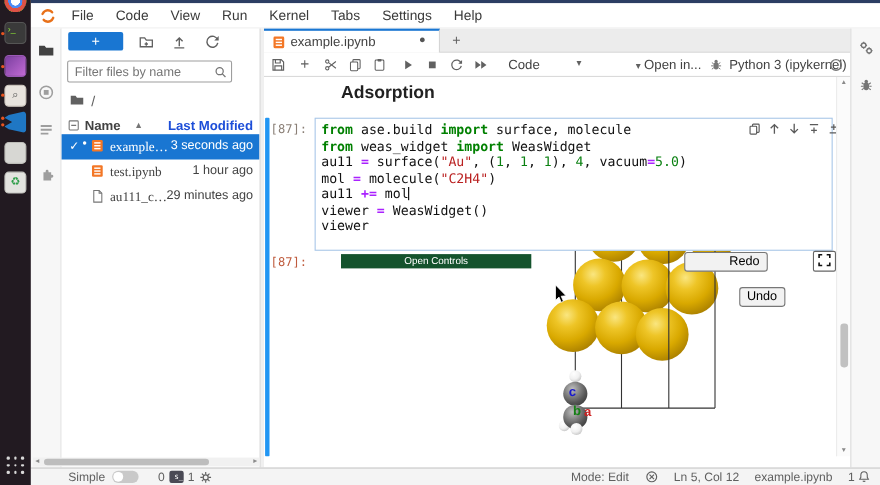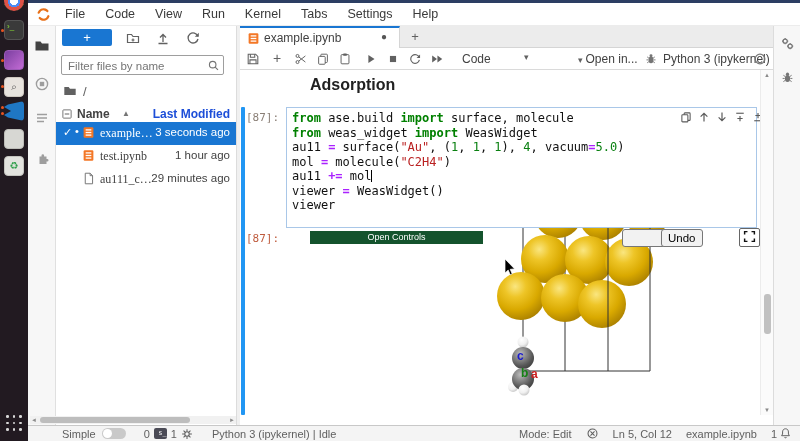--- a/index.html
+++ b/index.html
@@ -26,21 +26,21 @@
   
   #activitybar { left:28px; top:26px; width:28px; height:399px; background:#f7f7f7;
                  border-right:1px solid #e0e0e0; }
   .act-icon { position:absolute; left:6px; width:16px; height:16px; }
 
   
   #filebrowser { left:56px; top:26px; width:180px; height:399px; background:#fff; }
   #new-launcher { position:absolute; left:6px; top:3px; width:50px; height:17px; background:#1976d2;
     color:#fff; border:none; border-radius:2px; font-size:13px; line-height:15px; text-align:center; }
   .fb-tool { position:absolute; top:4px; width:16px; height:16px; }
-  #filter-box { position:absolute; left:5px; top:29px; width:163px; height:20px;
+  #filter-box { position:absolute; left:5px; top:29px; width:150px; height:20px;
     border:1px solid #9e9e9e; border-radius:2px; background:#fff; }
   #filter-box input { border:none; outline:none; width:138px; height:18px; font-size:11.5px;
     padding-left:6px; color:#424242; background:transparent; font-family:"Liberation Sans",sans-serif; }
   #filter-box svg { position:absolute; right:3px; top:3px; }
   #breadcrumb { position:absolute; left:7px; top:57px; height:16px; display:flex; align-items:center; }
   #breadcrumb .slash { font-size:13px; color:#616161; margin-left:6px; }
   #fb-header { position:absolute; left:0; top:78px; width:180px; height:20px; border-bottom:1px solid #e0e0e0; }
   #fb-header .col-name { position:absolute; left:21px; top:3px; font-size:12px; font-weight:bold; color:#424242; }
   #fb-header .sort { position:absolute; left:66px; top:5px; font-size:8px; color:#757575; }
   #fb-header .col-mod { position:absolute; right:6px; top:3px; font-size:12px; font-weight:bold; color:#1d4ed8; }
@@ -95,21 +95,21 @@
   .tk-prop { color:#1155cc; }
   .tk-cursor { display:inline-block; width:1px; height:12px; background:#000; vertical-align:-2px; }
   #cell-toolbar { position:absolute; left:440px; top:41px; display:flex; gap:6px; }
   #cell-toolbar svg { width:12px; height:12px; }
 
   #open-controls { position:absolute; left:70px; top:161px; width:173px; height:13px; background:#14532d;
     color:#fff; font-size:9px; text-align:center; line-height:13px; font-family:"Liberation Sans",sans-serif; }
   .push-btn { position:absolute; top:159px; height:18px; background:#f2f2f2; border:1px solid #777;
     border-radius:3px; font-size:11.5px; color:#000; padding:0 6px; font-family:"Liberation Sans",sans-serif; }
   #btn-redo { left:382px;padding-left:40px; }
-  #btn-undo { left:421px; }
+  #btn-undo { left:432px;margin-top:32px; }
   #btn-fullscreen { position:absolute; left:499px; top:158px; width:21px; height:19px; background:#fff;
     border:1px solid #666; border-radius:2px; padding:0; }
 
   #scene { position:absolute; left:0; top:0; width:533px; height:345px; pointer-events:none; }
 
   #nb-vscroll { position:absolute; left:520px; top:0; width:13px; height:345px; background:#fbfbfb;
     border-left:1px solid #ececec; }
   #nb-vscroll .thumb { position:absolute; left:3px; top:224px; width:7px; height:40px; background:#c1c1c1; border-radius:3px; }
   #nb-vscroll .arr { position:absolute; left:3px; font-size:6px; color:#8a8a8a; }
 
@@ -465,21 +465,20 @@
       </span>
     <span class="sp" style="margin-left:18px">
       <span>0</span>
       <span id="term-badge">s_</span>
       <span>1</span>
       <svg width="12" height="12" viewBox="0 0 16 16">
           <circle cx="8" cy="8" r="3" fill="none" stroke="#5f5f5f" stroke-width="1.5"></circle>
           <path stroke="#5f5f5f" stroke-width="1.4" d="M8 1.5v3M8 11.5v3M1.5 8h3M11.5 8h3M3.4 3.4l2.1 2.1M10.5 10.5l2.1 2.1M12.6 3.4l-2.1 2.1M5.5 10.5l-2.1 2.1"></path>
         </svg>
     </span>
-    <span class="sp" style="margin-left:12px">Python 3 (ipykernel) | Idle</span>
 
     <span id="sb-right">
       <span class="sp">Mode: Edit</span>
       <svg class="sp" width="13" height="13" viewBox="0 0 16 16">
           <circle cx="8" cy="8" r="5.5" fill="none" stroke="#5f5f5f" stroke-width="1.3"></circle>
           <path stroke="#5f5f5f" stroke-width="1.3" d="M5.5 5.5l5 5M10.5 5.5l-5 5"></path>
         </svg>
       <span class="sp">Ln 5, Col 12</span>
       <span class="sp">example.ipynb</span>
       <span class="sp" style="margin-right:2px">1</span>

